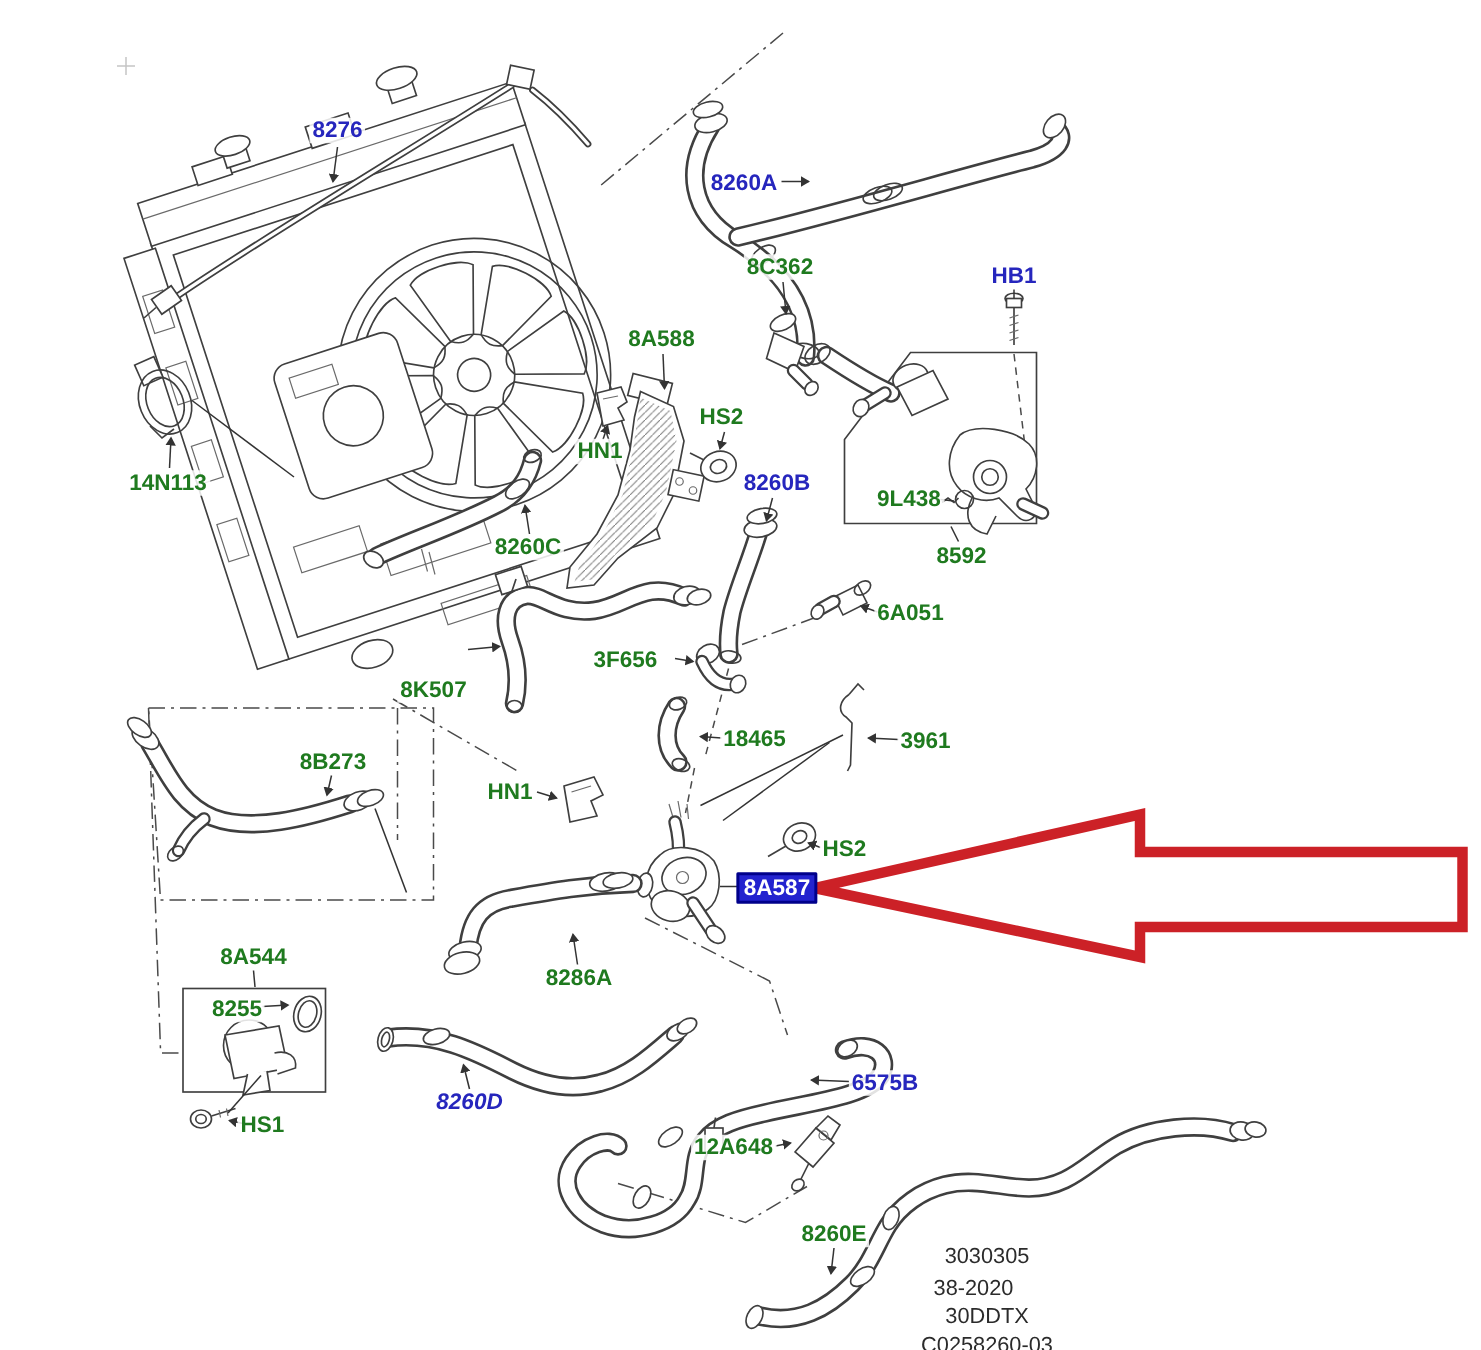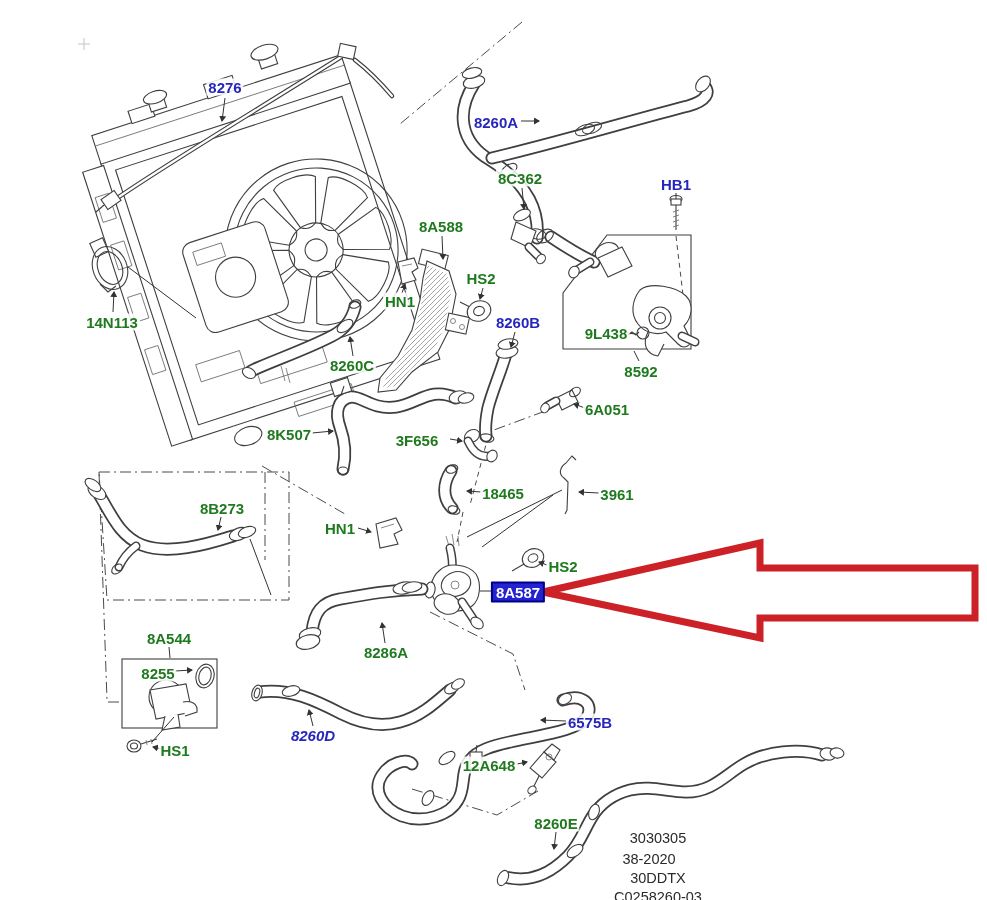--- a/index.html
+++ b/index.html
@@ -405,21 +405,21 @@
       <div class="plabel blue" style="left: 676px; top: 184px;">HB1</div>
       <div class="plabel green" style="left: 441px; top: 226px;">8A588</div>
       <div class="plabel green" style="left: 400px; top: 301px;">HN1</div>
       <div class="plabel green" style="left: 481px; top: 278px;">HS2</div>
       <div class="plabel blue" style="left: 518px; top: 322px;">8260B</div>
       <div class="plabel green" style="left: 606px; top: 333px;">9L438</div>
       <div class="plabel green" style="left: 641px; top: 371px;">8592</div>
       <div class="plabel green" style="left: 112px; top: 322px;">14N113</div>
       <div class="plabel green" style="left: 352px; top: 365px;">8260C</div>
       <div class="plabel green" style="left: 607px; top: 409px;">6A051</div>
-      <div class="plabel green" style="left: 289px; top: 434px;">8K507</div>
+      <div class="plabel green" style="left: 289px; top: 460px;">8K507</div>
       <div class="plabel green" style="left: 417px; top: 440px;">3F656</div>
       <div class="plabel green" style="left: 503px; top: 493px;">18465</div>
       <div class="plabel green" style="left: 617px; top: 494px;">3961</div>
       <div class="plabel green" style="left: 340px; top: 528px;">HN1</div>
       <div class="plabel green" style="left: 563px; top: 566px;">HS2</div>
       <div class="plabel green" style="left: 222px; top: 508px;">8B273</div>
       <div class="plabel green" style="left: 386px; top: 652px;">8286A</div>
       <div class="plabel green" style="left: 169px; top: 638px;">8A544</div>
       <div class="plabel green" style="left: 158px; top: 673px;">8255</div>
       <div class="plabel green" style="left: 175px; top: 750px;">HS1</div>

